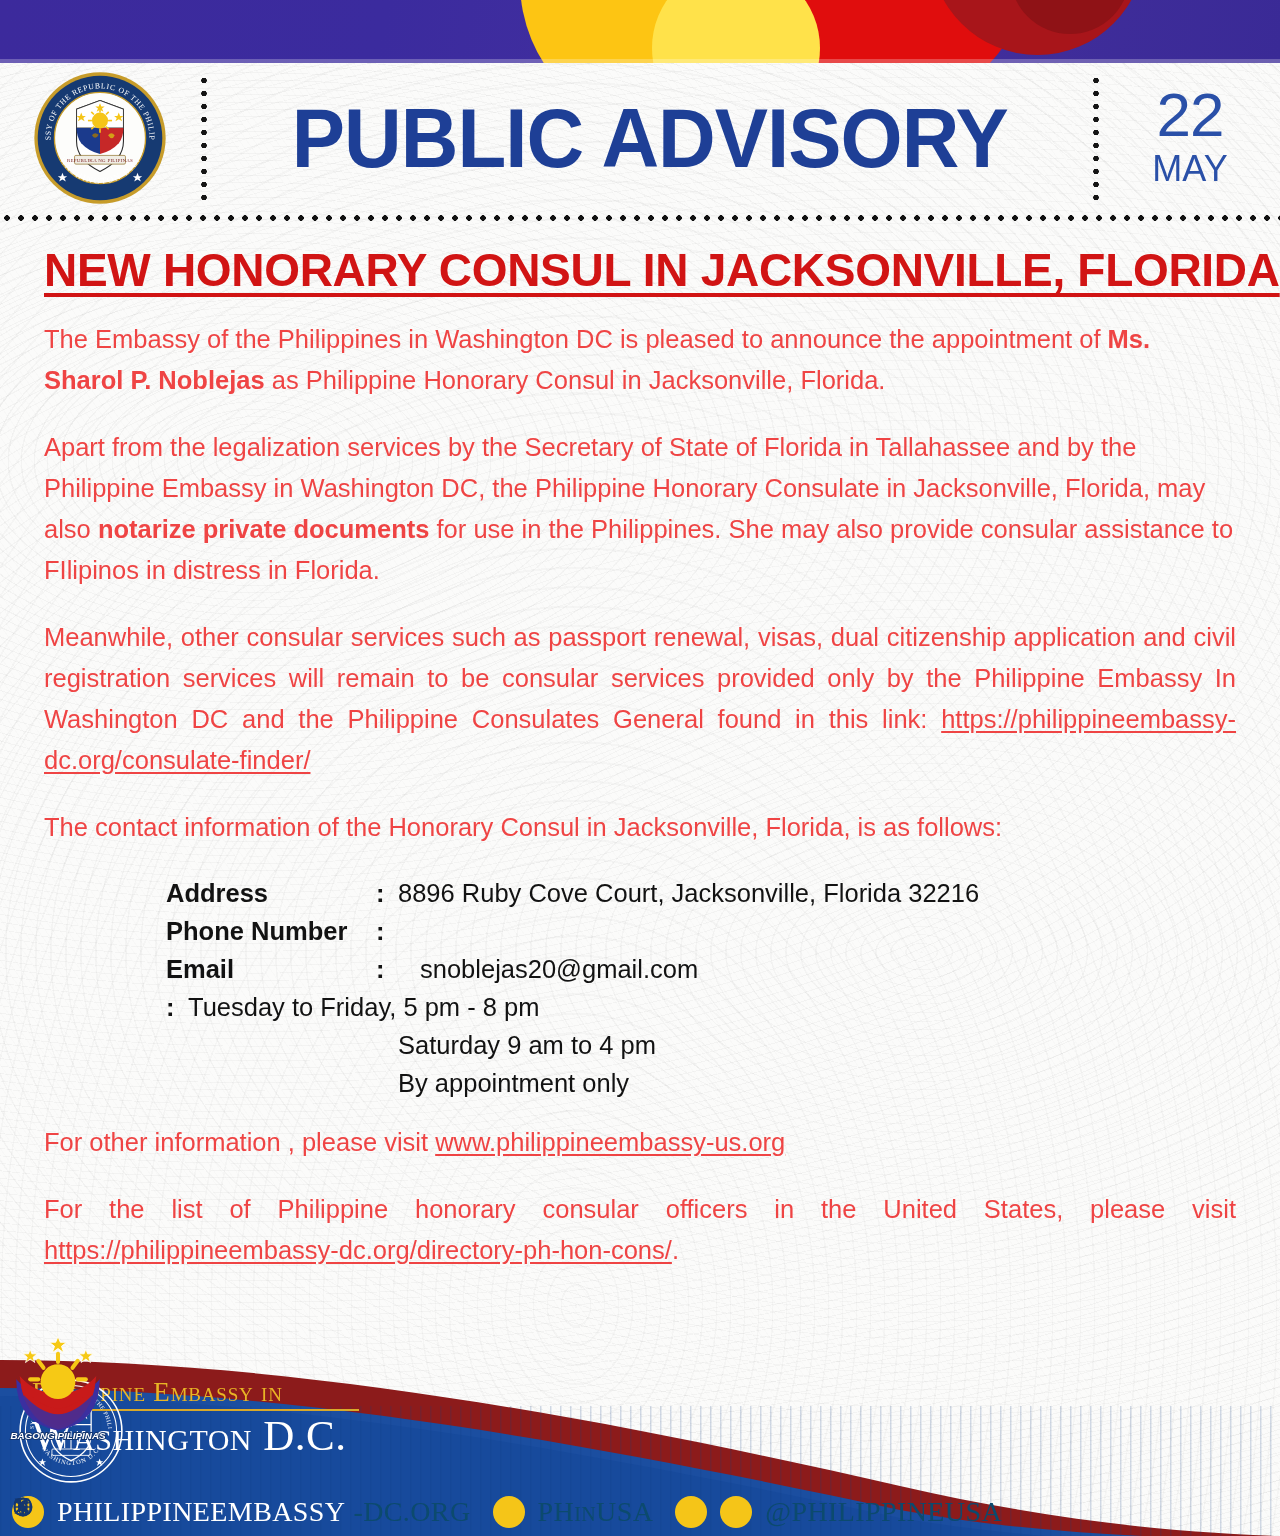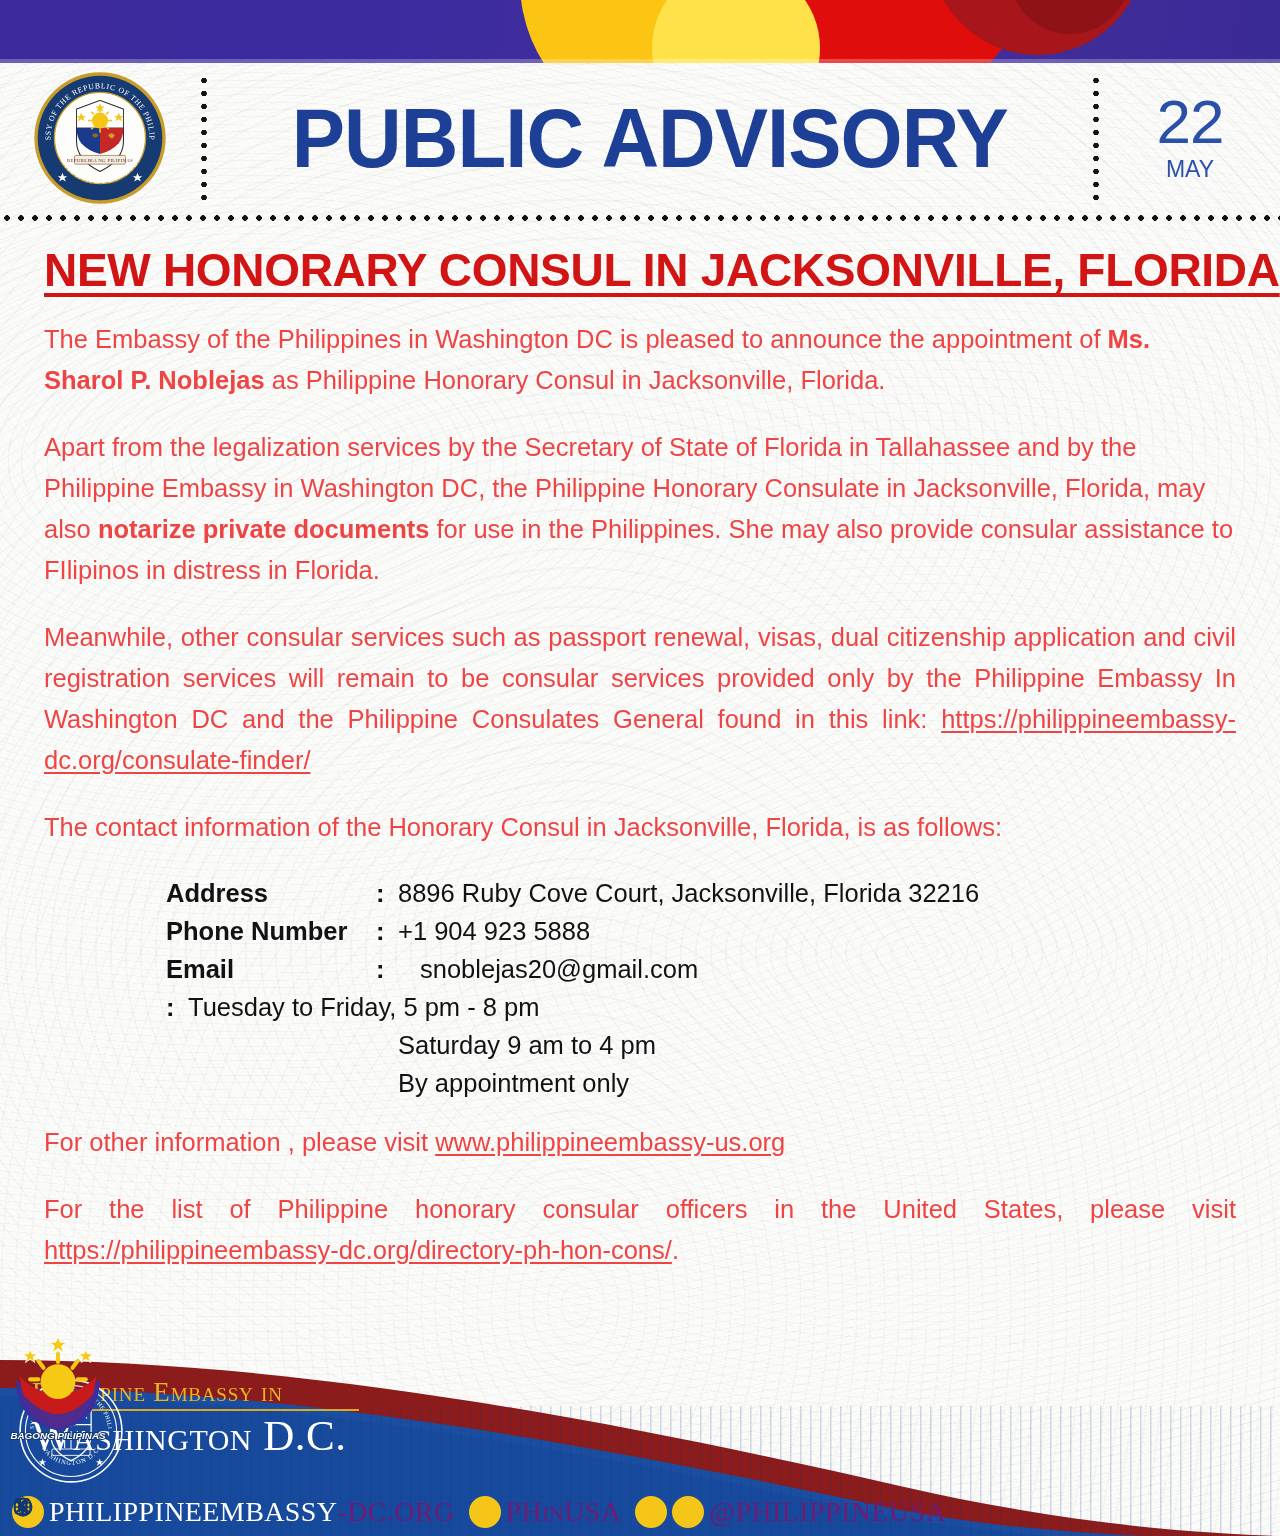--- a/index.html
+++ b/index.html
@@ -61,21 +61,21 @@
   .date-wrap{
     width:180px; display:flex; flex-direction:column;
     align-items:center; justify-content:flex-end; color:#2a50a8;
   }
   .date-day{
     font-family:"Liberation Sans Narrow","Liberation Sans", sans-serif;
     font-size:62px; line-height:.95; font-weight:400; letter-spacing:-1px;
   }
   .date-mon{
     font-family:"Liberation Sans Narrow","Liberation Sans", sans-serif;
-    font-size:23px; font-weight:400; letter-spacing:0px; margin-top:4px;
+    font-size:36px; font-weight:400; letter-spacing:0px; margin-top:4px;
   }
 
   .dotline-h{
     position:relative; z-index:2;
     height:10px; width:100%;
     background-image:radial-gradient(circle, #111 2.6px, transparent 3px);
     background-size:14px 10px; background-repeat:repeat-x;
   }
 
   
@@ -134,34 +134,34 @@
   }
   .f-rule{ height:2px; background:#d9a92a; width:325px; margin:3px 0 2px 2px; }
   .f-name2{
     font-family:"Liberation Serif", serif;
     color:#ffffff; font-size:43px; letter-spacing:.5px;
     font-variant:small-caps; line-height:1.08;
   }
 
   .f-social{
     position:absolute; left:12px; bottom:8px;
-    display:flex; align-items:center; gap:0px;
+    display:flex; align-items:center; gap:8px;
     font-family:"Liberation Serif", serif;
     font-variant:small-caps;
     font-size:28px; letter-spacing:.4px;
   }
   .sicon{
     width:32px; height:32px; border-radius:50%;
     background:#f5c518; display:inline-flex;
     align-items:center; justify-content:center;
     margin-right:5px; flex:0 0 32px;
   }
   .sicon.sp{ margin-left:14px; }
   .stxt-w{ color:#ffffff; }
-  .stxt-g{ color:#701a75; }
+  .stxt-g{ color:#0c4a6e; }
 
   .bagong{
     position:absolute; right:24px; bottom:22px;
     width:116px; height:116px;
   }
 </style>
 </head>
 <body>
 
 <div class="watermark"></div>
@@ -252,21 +252,20 @@
 
   <div class="contact">
     <div class="crow">
       <div class="clabel">Address</div>
       <div class="ccolon">:</div>
       <div class="cval">8896 Ruby Cove Court, Jacksonville, Florida 32216</div>
     </div>
     <div class="crow">
       <div class="clabel">Phone Number</div>
       <div class="ccolon">:</div>
-      <div class="cval">+1 904 923 5888</div>
     </div>
     <div class="crow">
       <div class="clabel">Email</div>
       <div class="ccolon">:</div>
       <div class="cval ind">snoblejas20@gmail.com</div>
     </div>
     <div class="crow">
       <div class="ccolon">:</div>
       <div class="cval">Tuesday to Friday, 5 pm - 8 pm</div>
     </div>

